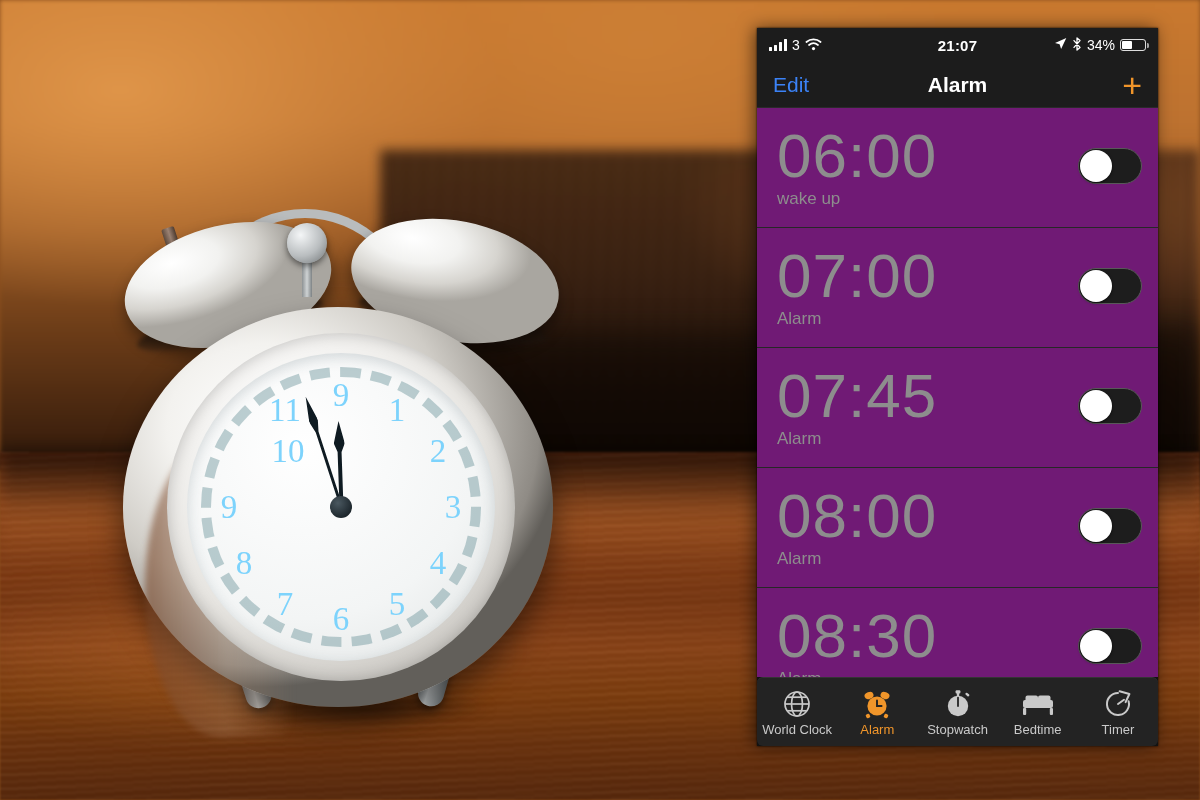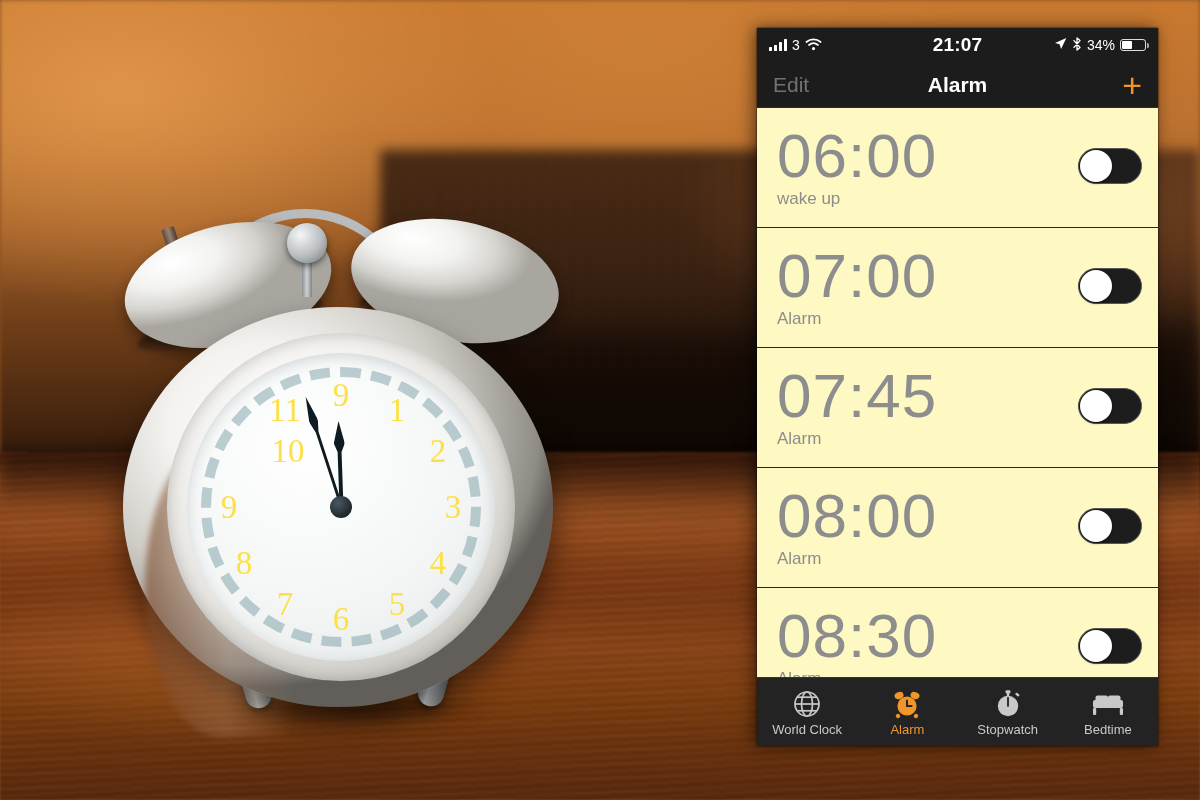--- a/index.html
+++ b/index.html
@@ -133,21 +133,21 @@
     background:radial-gradient(circle at 38% 30%, #ffffff, #f3f5f5 60%, #dfe3e3 100%);
     box-shadow:inset 0 4px 14px rgba(40,60,70,.18);
   }
   .tickring {
     position:absolute; left:96px; top:152px; width:280px; height:280px; border-radius:50%;
     border:10px dashed rgba(110,150,155,.45);
     box-sizing:border-box;
   }
   .num {
     position:absolute; width:40px; height:40px; line-height:40px; text-align:center;
-    font-family:"Liberation Serif", serif; font-size:33px; color:#fde047;
+    font-family:"Liberation Serif", serif; font-size:33px; color:#7dd3fc;
   }
   .hand {
     position:absolute; left:50%; top:50%; transform-origin:50% 100%;
     background:#0f1b22; border-radius:2px;
   }
   .hand-h { width:11px; height:86px; margin-left:-5.5px; margin-top:-86px;
             clip-path:polygon(50% 0%, 100% 26%, 68% 36%, 68% 100%, 32% 100%, 32% 36%, 0% 26%); }
   .hand-m { width:9px;  height:116px; margin-left:-4.5px; margin-top:-116px;
             clip-path:polygon(50% 0%, 100% 22%, 66% 32%, 66% 100%, 34% 100%, 34% 32%, 0% 22%); }
   .pivot { position:absolute; left:50%; top:50%; width:22px; height:22px; margin:-11px 0 0 -11px;
@@ -174,21 +174,21 @@
   }
 
   
   .statusbar {
     position:relative; height:34px; background:#1c1c1c;
     display:flex; align-items:center; padding:0 12px;
     color:#fff; font-size:15px;
   }
   .sb-left  { display:flex; align-items:center; gap:5px; }
   .sb-mid   { position:absolute; left:0; right:0; text-align:center;
-              font-size:19px; font-weight:bold; letter-spacing:.2px; pointer-events:none; }
+              font-size:15px; font-weight:bold; letter-spacing:.2px; pointer-events:none; }
   .sb-right { margin-left:auto; display:flex; align-items:center; gap:5px; font-size:14px; }
 
   .bars { display:flex; align-items:flex-end; gap:2px; height:12px; }
   .bars i { display:block; width:3px; background:#fff; border-radius:.5px; }
   .bars i:nth-child(1){height:4px;} .bars i:nth-child(2){height:6.5px;}
   .bars i:nth-child(3){height:9px;} .bars i:nth-child(4){height:12px;}
   .carrier { font-size:14px; }
 
   .battery {
     width:26px; height:12px; border:1.4px solid rgba(255,255,255,.85);
@@ -199,29 +199,29 @@
     background:rgba(255,255,255,.6); border-radius:0 1.5px 1.5px 0;
   }
   .battery b { display:block; height:100%; width:43%; background:#fff; border-radius:1px; }
 
   
   .navbar {
     position:relative; height:46px; background:#1c1c1c;
     display:flex; align-items:center; padding:0 16px;
     border-bottom:1px solid #2a2a2a;
   }
-  .nav-edit { color:#737373; font-size:21px; }
+  .nav-edit { color:#3b82f6; font-size:21px; }
   .nav-title {
     position:absolute; left:0; right:0; text-align:center;
     color:#fff; font-size:21px; font-weight:bold; pointer-events:none;
   }
   .nav-plus { margin-left:auto; color:#f0952a; font-size:34px; line-height:1; font-weight:300; }
 
   
-  .list { background:#fef9c3; height:calc(718px - 34px - 46px - 69px); overflow:hidden; }
+  .list { background:#701a75; height:calc(718px - 34px - 46px - 69px); overflow:hidden; }
   .row {
     position:relative; height:120px; padding:14px 16px 0 20px;
     border-bottom:1px solid #272727;
     display:flex; align-items:flex-start; justify-content:space-between;
   }
   .row-text { padding-top:2px; }
   .row-time {
     font-size:62px; line-height:1.02; color:#8d8d8d;
     font-weight:300; letter-spacing:1px;
   }
@@ -233,21 +233,21 @@
   }
   .toggle .knobw {
     position:absolute; left:1px; top:1px; width:32px; height:32px; border-radius:50%;
     background:#fff; box-shadow:0 1px 3px rgba(0,0,0,.6);
   }
 
   
   .tabbar {
     position:absolute; left:0; bottom:0; width:401px; height:69px;
     background:#232323; border-top:1px solid #343434;
-    display:flex; align-items:center;
+    display:flex; align-items:center;border-radius:6px;
   }
   .tab { flex:1; text-align:center; color:#c9c9c9; }
   .tab.active { color:#f0952a; }
   .tab-icon { height:34px; display:flex; align-items:center; justify-content:center; }
   .tab-label { font-size:13px; margin-top:1px; }
 </style>
 </head>
 <body>
 
 <div class="photo">
@@ -440,14 +440,24 @@
           <svg width="32" height="26" viewBox="0 0 32 26" fill="currentColor">
             <rect x="1" y="9" width="30" height="8" rx="2"></rect>
             <rect x="1" y="17" width="3.2" height="7" rx="1"></rect>
             <rect x="27.8" y="17" width="3.2" height="7" rx="1"></rect>
             <path d="M3.5 9 V6.6 A2 2 0 0 1 5.5 4.6 H14 A2 2 0 0 1 16 6.6 V9 Z"></path>
             <path d="M16 9 V6.6 A2 2 0 0 1 18 4.6 H26.5 A2 2 0 0 1 28.5 6.6 V9 Z"></path>
           </svg>
         </div>
         <div class="tab-label">Bedtime</div>
       </div>
+      <div class="tab">
+        <div class="tab-icon">
+          <svg width="30" height="30" viewBox="0 0 30 30" fill="none" stroke="currentColor" stroke-width="2">
+            <path d="M15 4 A11 11 0 1 0 25.6 12.2" stroke-linecap="round"></path>
+            <path d="M16.6 2.2 L26.4 5.0 L22.6 13.2" stroke-linecap="round" stroke-linejoin="round" fill="none"></path>
+            <path d="M15 15 L21 10.8" stroke-linecap="round"></path>
+          </svg>
+        </div>
+        <div class="tab-label">Timer</div>
+      </div>
     </div>
 </div>
 
 </body></html>

